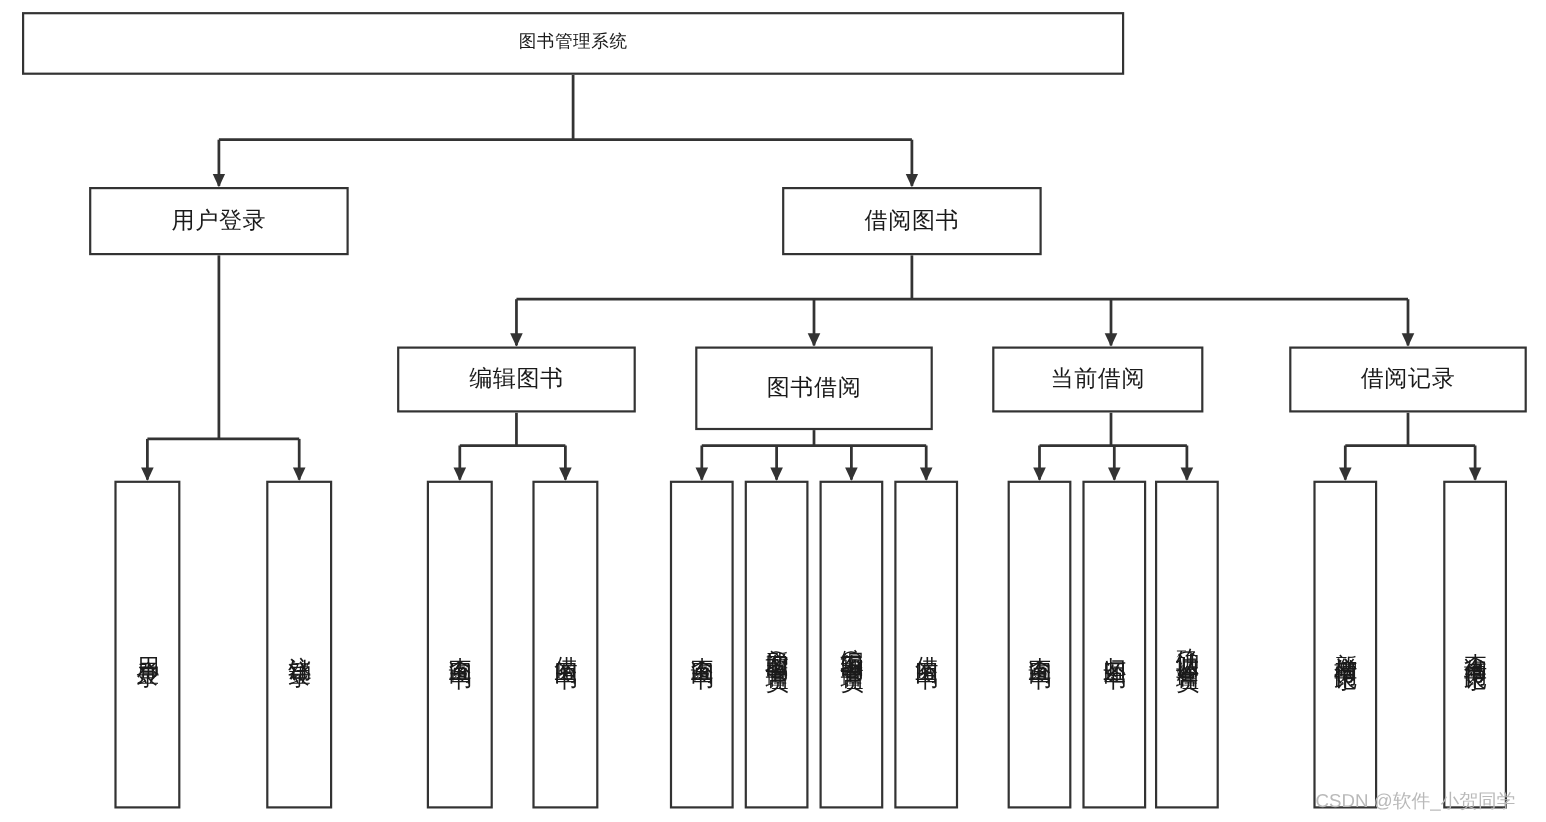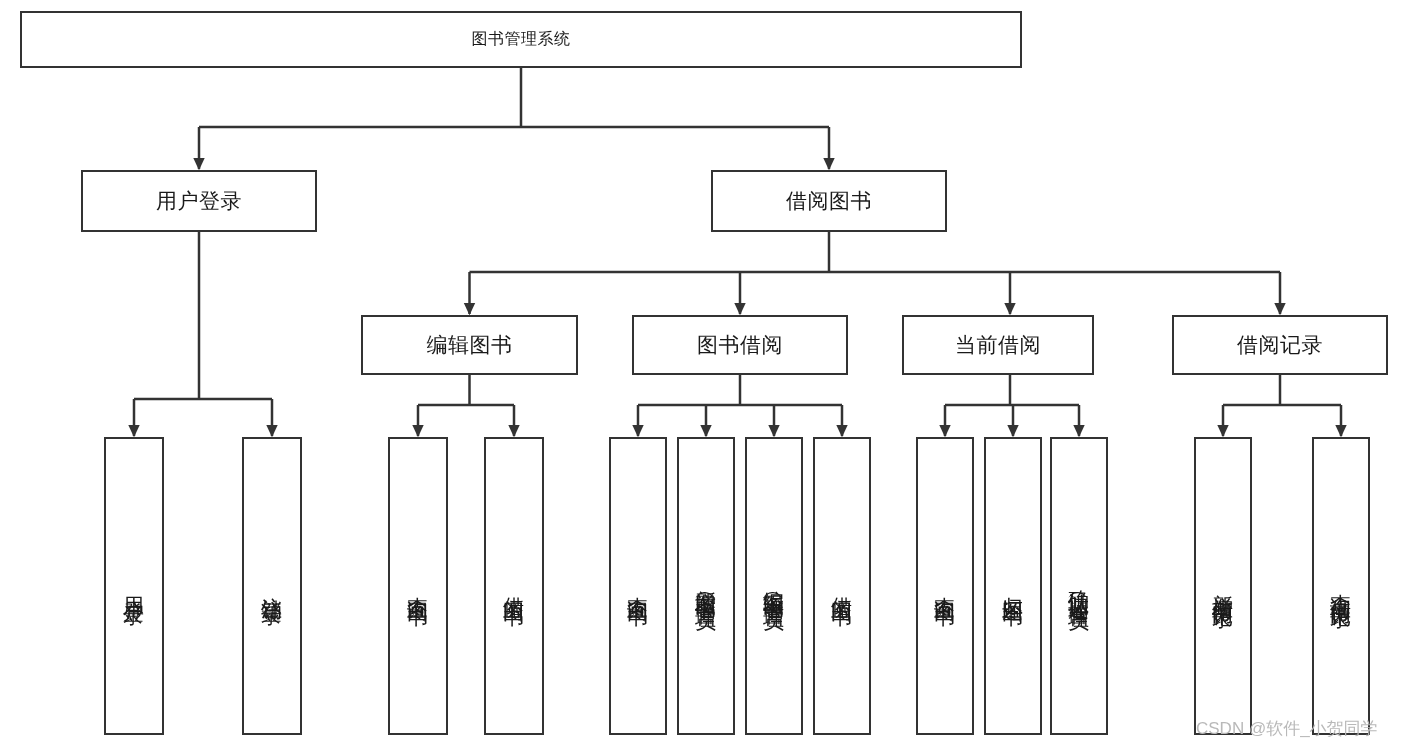--- a/index.html
+++ b/index.html
@@ -127,21 +127,21 @@
       </div>
       <div class="node-box horizontal" style="left: 81px; top: 170px; width: 236px; height: 62px;">
         <span class="node-label">用户登录</span>
       </div>
       <div class="node-box horizontal" style="left: 711px; top: 170px; width: 236px; height: 62px;">
         <span class="node-label">借阅图书</span>
       </div>
       <div class="node-box horizontal" style="left: 361px; top: 315px; width: 217px; height: 60px;">
         <span class="node-label">编辑图书</span>
       </div>
-      <div class="node-box horizontal" style="left: 632px; top: 315px; width: 216px; height: 60px;">
+      <div class="node-box horizontal" style="left: 632px; top: 315px; width: 216px; height: 76px;">
         <span class="node-label">图书借阅</span>
       </div>
       <div class="node-box horizontal" style="left: 902px; top: 315px; width: 192px; height: 60px;">
         <span class="node-label">当前借阅</span>
       </div>
       <div class="node-box horizontal" style="left: 1172px; top: 315px; width: 216px; height: 60px;">
         <span class="node-label">借阅记录</span>
       </div>
       <div class="node-box vertical" style="left: 104px; top: 437px; width: 60px; height: 298px;">
         <span class="node-label">用户登录</span>

